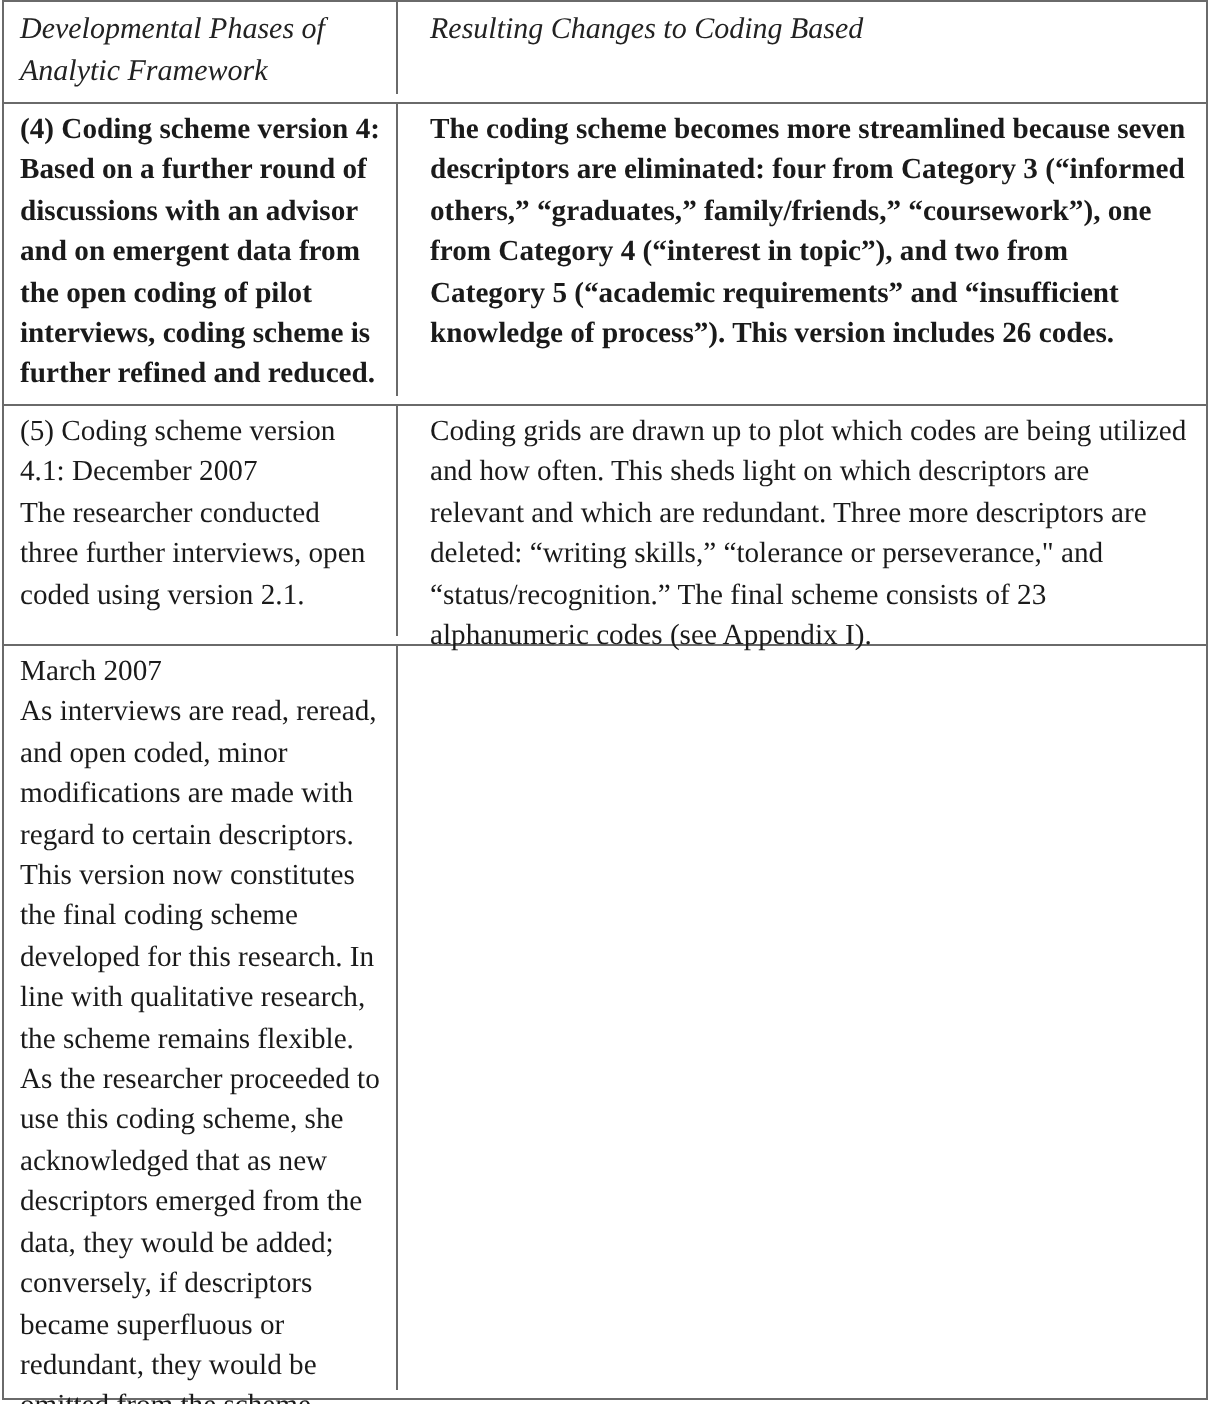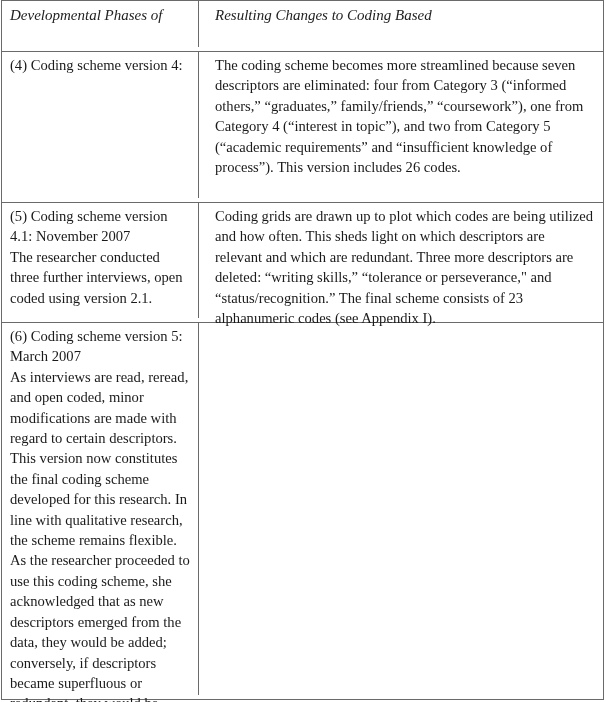--- a/index.html
+++ b/index.html
@@ -15,62 +15,63 @@
   }
   .row { position: absolute; left: 0; width: 100%; border-bottom: 1px solid #6a6a6a; box-sizing: border-box; }
   .row.last { border-bottom: none; }
   .cell { position: absolute; top: 0; bottom: 4px; box-sizing: border-box; padding: 4px 8px 0 8px; }
   .c1 { left: 0; width: 197px; border-right: 1px solid #6a6a6a; }
   .c2 { left: 197px; right: 0; padding-left: 16px; }
   .hdr { font-style: italic; font-size: 15px; line-height: 20.5px; color: #222; }
   .txt { font-size: 14.6px; line-height: 20.4px; }
   .txt p { margin: 0; }
   .r0 { top: 0; height: 51px; }
-  .r1 { top: 51px; height: 151px; }
+  .r1 { top: 51px; height: 151px; font-weight: bold; }
   .r2 { top: 202px; height: 120px; }
   .r3 { top: 322px; height: 376px; }
   .r1 .cell, .r2 .cell, .r3 .cell { padding-top: 3px; }
 </style>
 </head>
 <body>
 
 <div class="tbl">
 
   <div class="row r0">
     <div class="cell c1 hdr">
       <div>Developmental Phases of</div>
+      <div>Analytic Framework</div>
     </div>
     <div class="cell c2 hdr">
       <div>Resulting Changes to Coding Based</div>
     </div>
   </div>
 
   <div class="row r1">
     <div class="cell c1 txt">
       <p>(4) Coding scheme version 4:</p>
+      <p>Based on a further round of discussions with an advisor and on emergent data from the open coding of pilot interviews, coding scheme is further refined and reduced.</p>
     </div>
     <div class="cell c2 txt">
       <p>The coding scheme becomes more streamlined because seven descriptors are eliminated: four from Category 3 (“informed others,” “graduates,” family/friends,” “coursework”), one from Category 4 (“interest in topic”), and two from Category 5 (“academic requirements” and “insufficient knowledge of process”). This version includes 26 codes.</p>
     </div>
   </div>
 
   <div class="row r2">
     <div class="cell c1 txt">
       <p>(5) Coding scheme version</p>
-      <p>4.1: November 2007</p>
+      <p>4.1: December 2007</p>
       <p>The researcher conducted three further interviews, open coded using version 2.1.</p>
     </div>
     <div class="cell c2 txt">
       <p>Coding grids are drawn up to plot which codes are being utilized and how often.  This sheds light on which descriptors are relevant and which are redundant. Three more descriptors are deleted: “writing skills,” “tolerance or perseverance," and “status/recognition.” The final scheme consists of 23 alphanumeric codes (see Appendix I).</p>
     </div>
   </div>
 
   <div class="row r3 last">
     <div class="cell c1 txt">
-      <p>(6) Coding scheme version 5:</p>
       <p>March 2007</p>
       <p>As interviews are read, reread, and open coded, minor modifications are made with regard to certain descriptors. This version now constitutes the final coding scheme developed for this research. In line with qualitative research, the scheme remains flexible. As the researcher proceeded to use this coding scheme, she acknowledged that as new descriptors emerged from the data, they would be added; conversely, if descriptors became superfluous or redundant, they would be omitted from the scheme.</p>
     </div>
     <div class="cell c2 txt">
       <p></p>
     </div>
   </div>
 
 </div>
 

